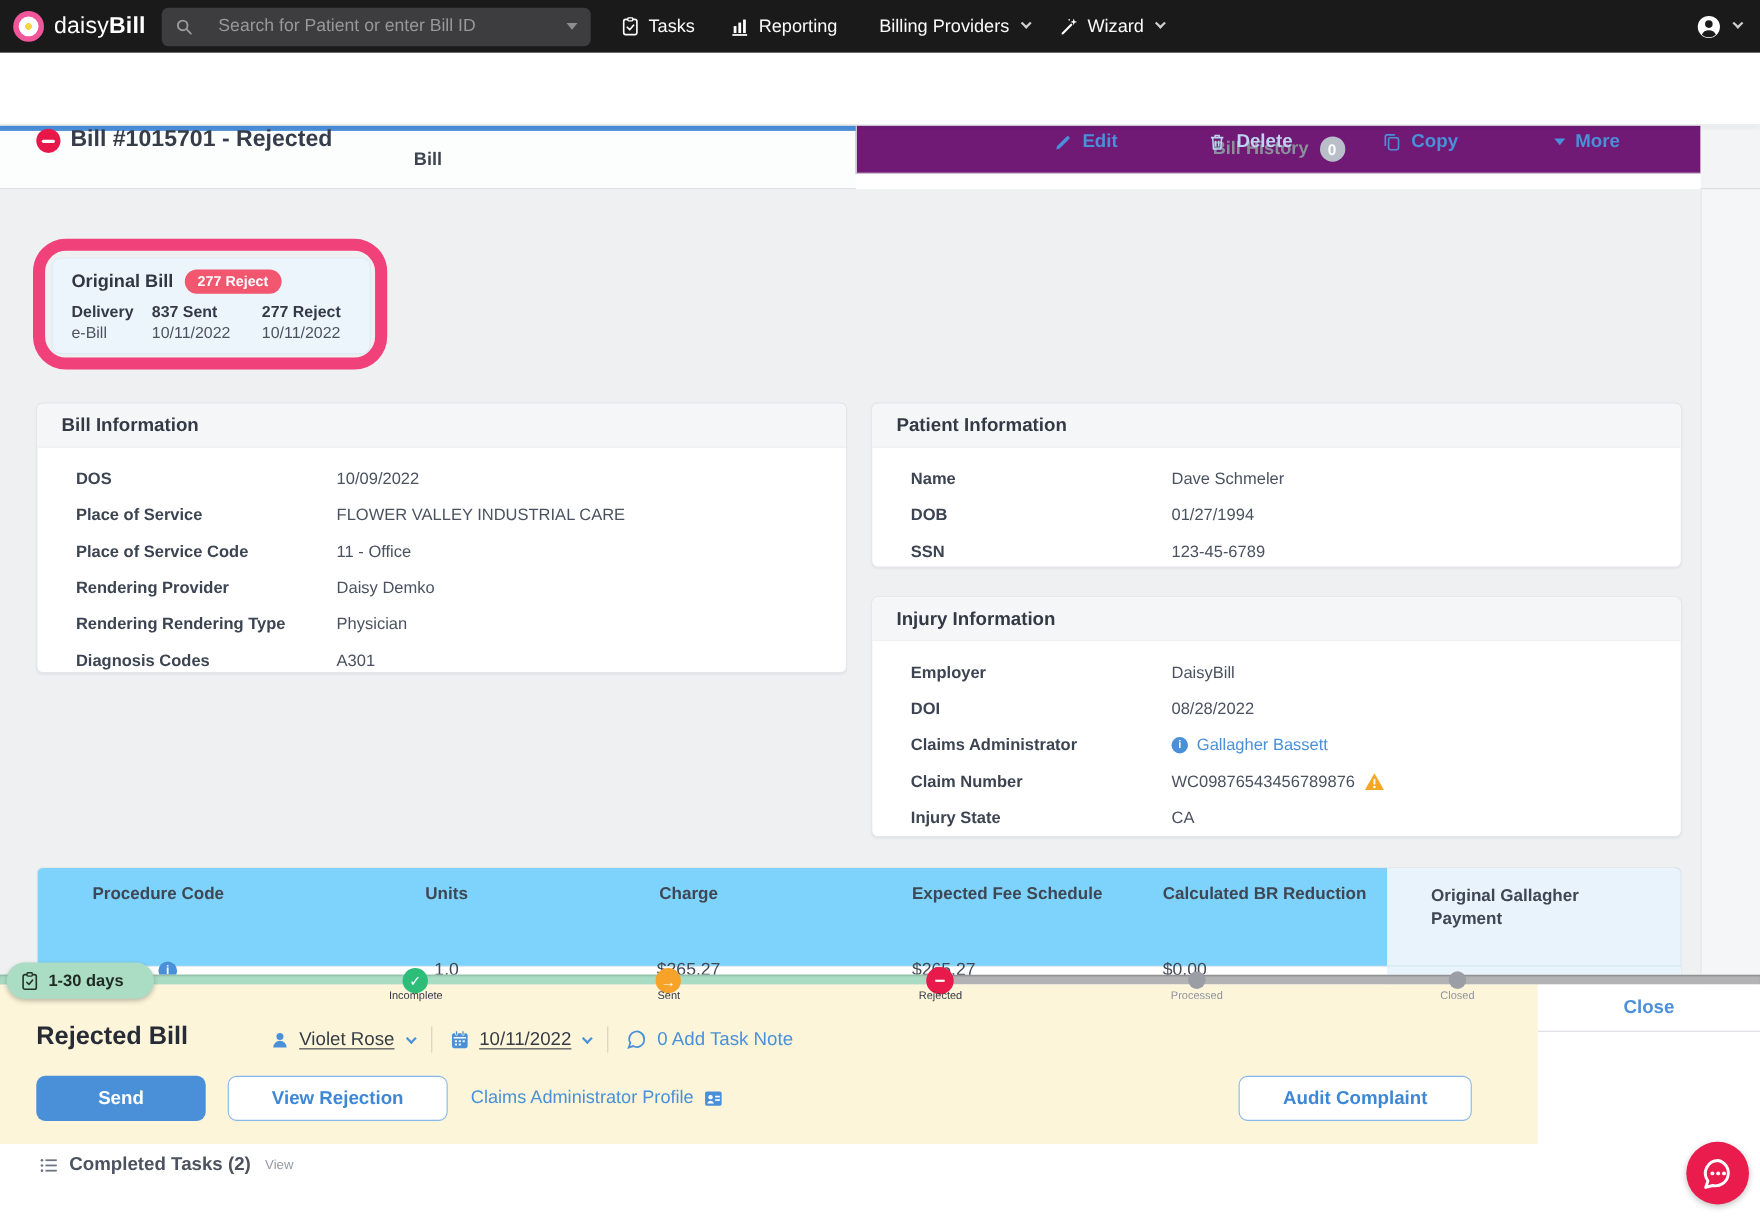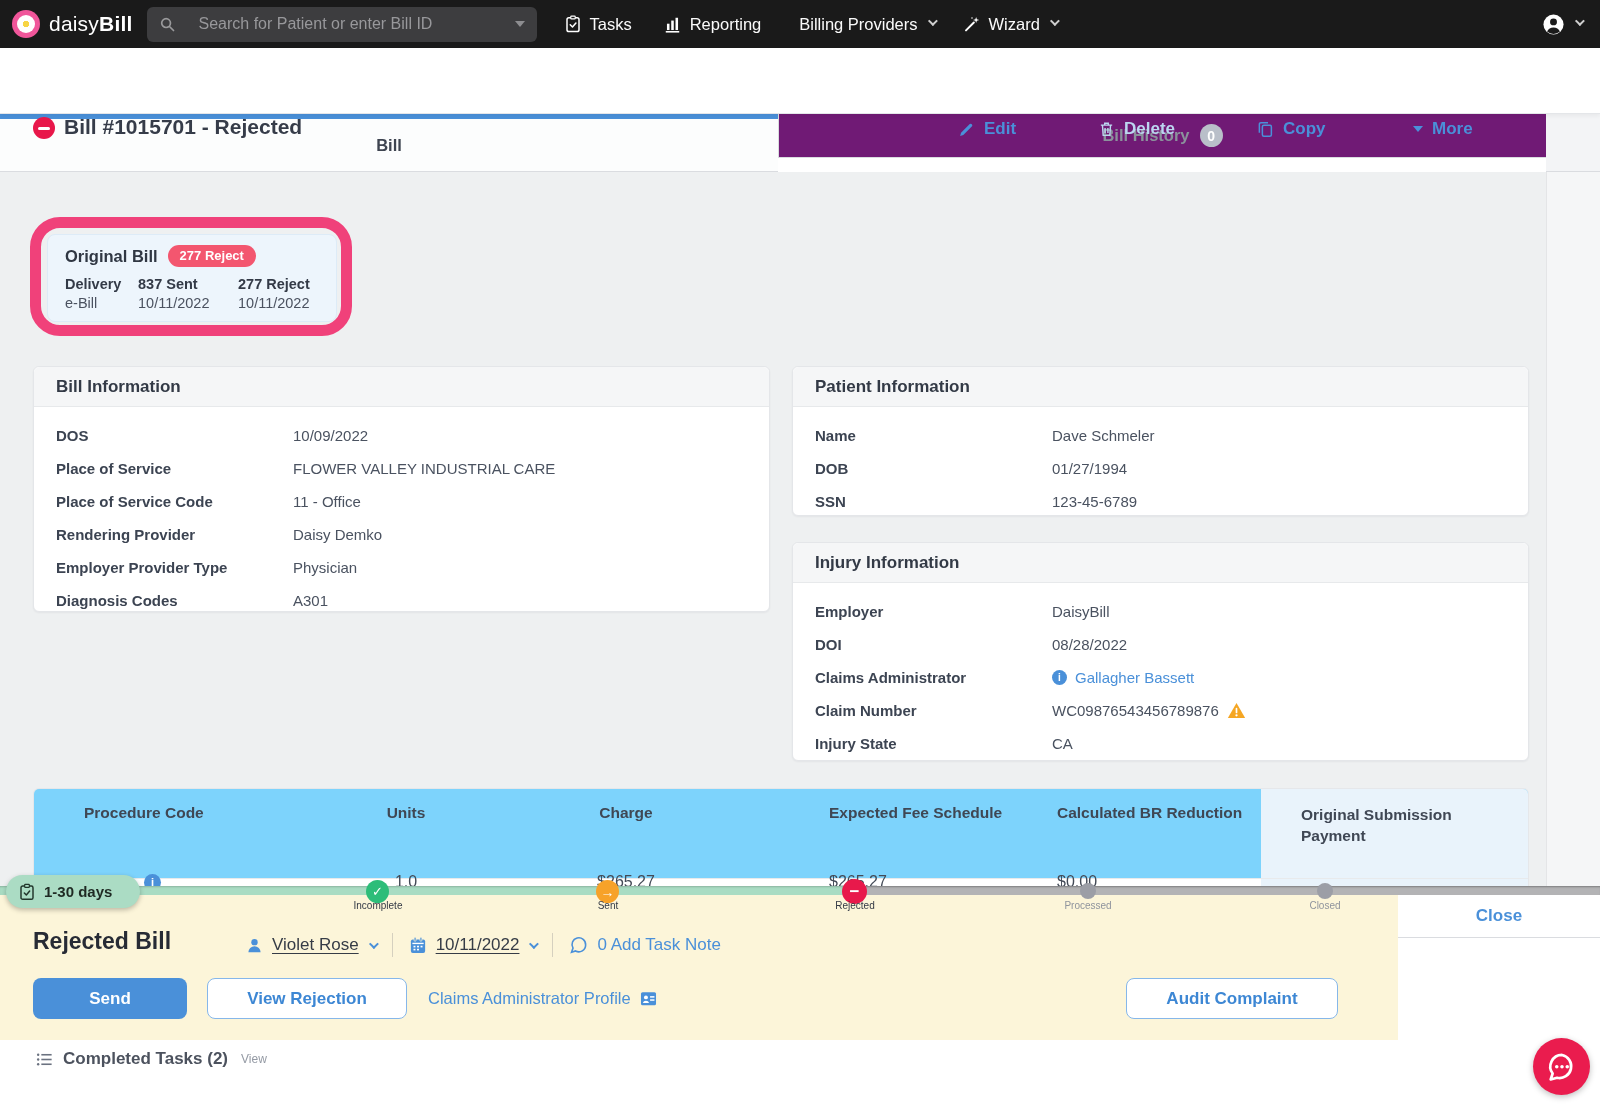--- a/index.html
+++ b/index.html
@@ -88,21 +88,21 @@
   .ob-cols { position:absolute; left:17px; top:41px; display:flex; }
   .ob-col .t { font-size:14.5px; font-weight:700; color:#333a47; }
   .ob-col .b { font-size:14.5px; color:#4b5260; margin-top:3px; }
 
   
   .panel { position:absolute; background:#fff; border:1px solid #e4e6e9; border-radius:6px; box-shadow:0 1px 2px rgba(16,24,40,.05); z-index:2; }
   .panel-h {
     height:40px; background:#f5f6f7; border-bottom:1px solid #e7e9eb; border-radius:6px 6px 0 0;
     display:flex; align-items:center; padding-left:22px; font-size:17px; font-weight:700; color:#333a46;
   }
-  .panel-b { padding-top:12px; }
+  .panel-b { padding-top:12px;padding-left:13px; }
   .prow { display:flex; align-items:center; height:33px; padding-left:22px; font-size:15px; }
   .prow .lab { width:237px; font-weight:700; color:#3c4452; flex:none; }
   .prow .val { color:#4a5260; display:flex; align-items:center; gap:8px; }
   .link-blue { color:#4a90d9; cursor:pointer; }
   .info-i {
     width:15px; height:15px; border-radius:50%; background:#4a90d9; color:#fff;
     font-size:10px; font-weight:700; font-style:normal; display:inline-flex; align-items:center; justify-content:center; flex:none;
   }
 
   
@@ -314,21 +314,21 @@
       </div>
     <div class="prow">
         <span class="lab">Place of Service Code</span>
         <span class="val">11 - Office</span>
       </div>
     <div class="prow">
         <span class="lab">Rendering Provider</span>
         <span class="val">Daisy Demko</span>
       </div>
     <div class="prow">
-        <span class="lab">Employer Provider Type</span>
+        <span class="lab">Rendering Rendering Type</span>
         <span class="val">Physician</span>
       </div>
     <div class="prow">
         <span class="lab">Diagnosis Codes</span>
         <span class="val">A301</span>
       </div>
   </div>
 </div>
 
 <div class="panel" style="left:792px; top:366px; width:737px; height:150px;">
@@ -385,21 +385,21 @@
   </div>
 </div>
 
 <div class="titems">
   <div class="tgrid thead">
     <div class="c1">Procedure Code</div>
     <div class="c2">Units</div>
     <div class="c3">Charge</div>
     <div class="c4">Expected Fee Schedule</div>
     <div class="c5">Calculated BR Reduction</div>
-    <div class="c6"><span>Original Submission Payment</span></div>
+    <div class="c6"><span>Original Gallagher Payment</span></div>
   </div>
   <div class="tgrid trow">
     <div class="c1">
         <span class="row-info"><i class="info-i sm">i</i></span>
       </div>
     <div class="c2">
         <span class="cellv">1.0</span>
       </div>
     <div class="c3">
         <span class="cellv">$265.27</span>

